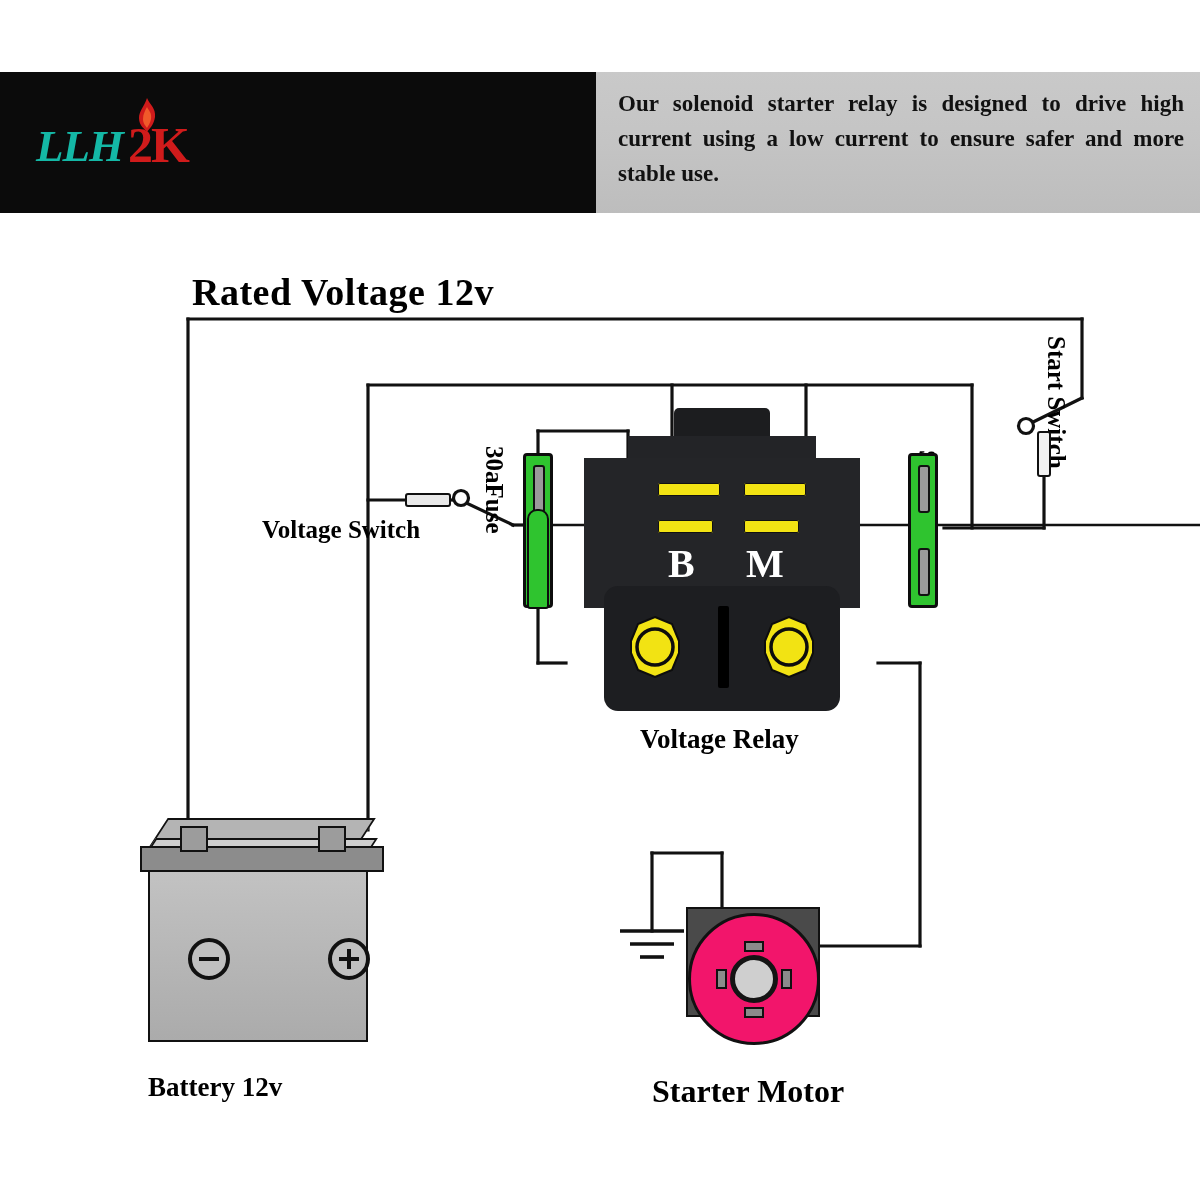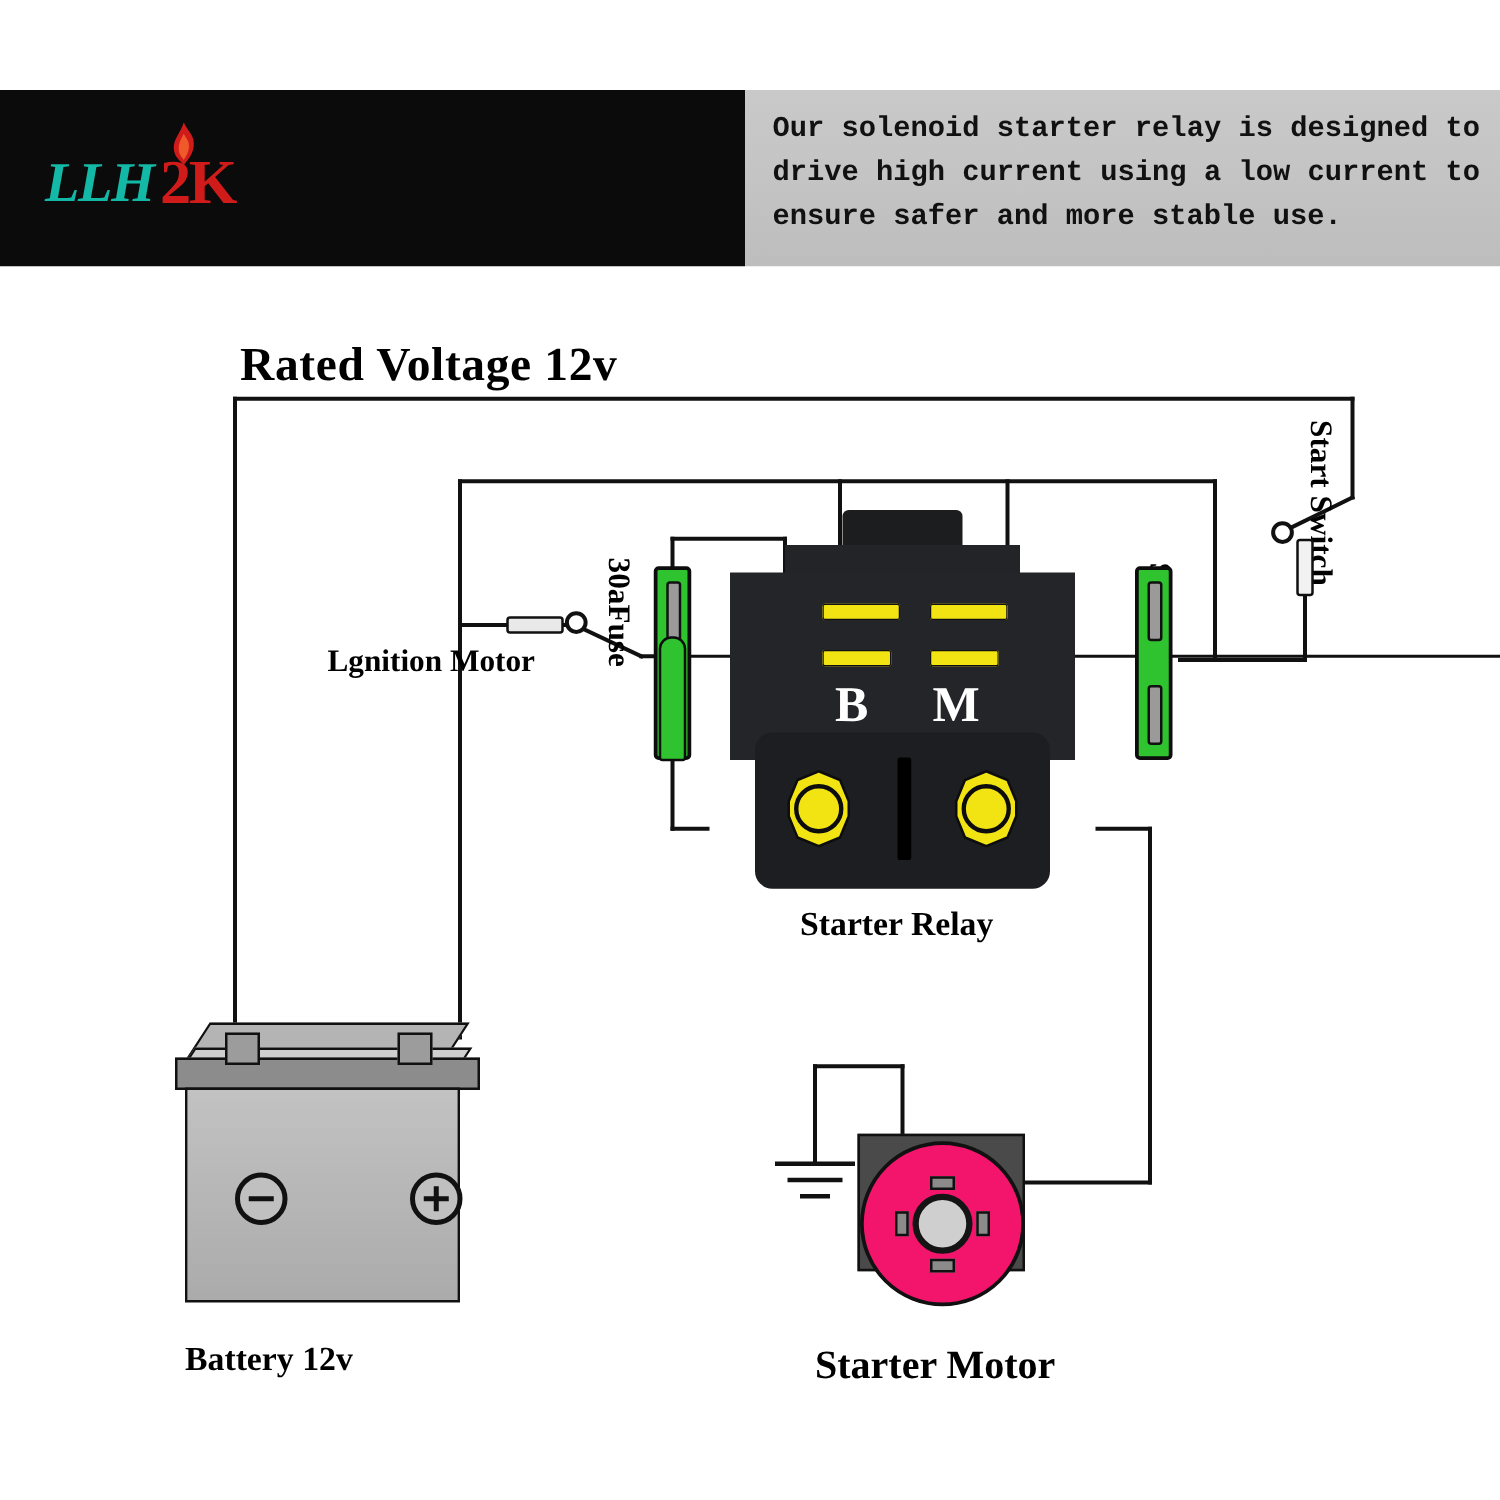--- a/index.html
+++ b/index.html
@@ -18,21 +18,21 @@
            color:#d01b1b;letter-spacing:-2px;
            font-family:"Liberation Serif",serif;line-height:1;}
   #logo-flame{position:absolute;left:98px;top:2px;width:26px;height:34px;}
   #brand-title{position:absolute;left:232px;top:30px;color:#fff;
                font-size:50px;font-weight:bold;letter-spacing:0px;
                font-family:"Liberation Serif",serif;white-space:nowrap;}
   #desc-band{position:absolute;left:596px;top:0;width:604px;height:141px;
              background:linear-gradient(180deg,#c9c9c9 0%,#c4c4c4 50%,#bdbdbd 100%);}
   #desc-text{position:absolute;left:22px;top:14px;width:566px;
              font-size:23px;font-weight:bold;color:#111;line-height:1.53;
-             text-align:justify;font-family:Liberation Mono, monospace;}
+             text-align:justify;font-family:Liberation Serif, serif;}
 
   
   #canvas{position:absolute;left:0;top:213px;width:1200px;height:987px;}
   svg#wires{position:absolute;left:0;top:0;width:1200px;height:987px;}
 
   
   .lbl{position:absolute;font-weight:bold;color:#000;white-space:nowrap;
        font-family:"Liberation Serif",serif;}
   #rated-voltage{left:192px;top:57px;font-size:38px;letter-spacing:.5px;}
   #lbl-ignition{left:262px;top:303px;font-size:25px;}
@@ -201,23 +201,23 @@
     </g>
 
     <g stroke="#111111" stroke-width="3.6" stroke-linecap="butt">
       <line x1="620" y1="718" x2="684" y2="718"></line>
       <line x1="630" y1="731" x2="674" y2="731"></line>
       <line x1="640" y1="744" x2="664" y2="744"></line>
     </g>
   </svg>
 
   <div class="lbl" id="rated-voltage">Rated Voltage 12v</div>
-  <div class="lbl" id="lbl-ignition">Lgnition Motor</div>
+  <div class="lbl" id="lbl-ignition">Voltage Switch</div>
   <div class="lbl" id="lbl-battery">Battery 12v</div>
-  <div class="lbl" id="lbl-relay">Starter Relay</div>
+  <div class="lbl" id="lbl-relay">Voltage Relay</div>
   <div class="lbl" id="lbl-motor">Starter Motor</div>
   <div class="vlbl" id="lbl-30afuse">30aFuse</div>
   <div class="vlbl" id="lbl-sparefuse">Spare Fuse</div>
   <div class="vlbl" id="lbl-startswitch">Start Switch</div>
 
   <div id="ign-box"></div>
   <div id="start-box"></div>
 
   <div class="fuse" id="fuse-left">
     <div class="prong top"></div>

